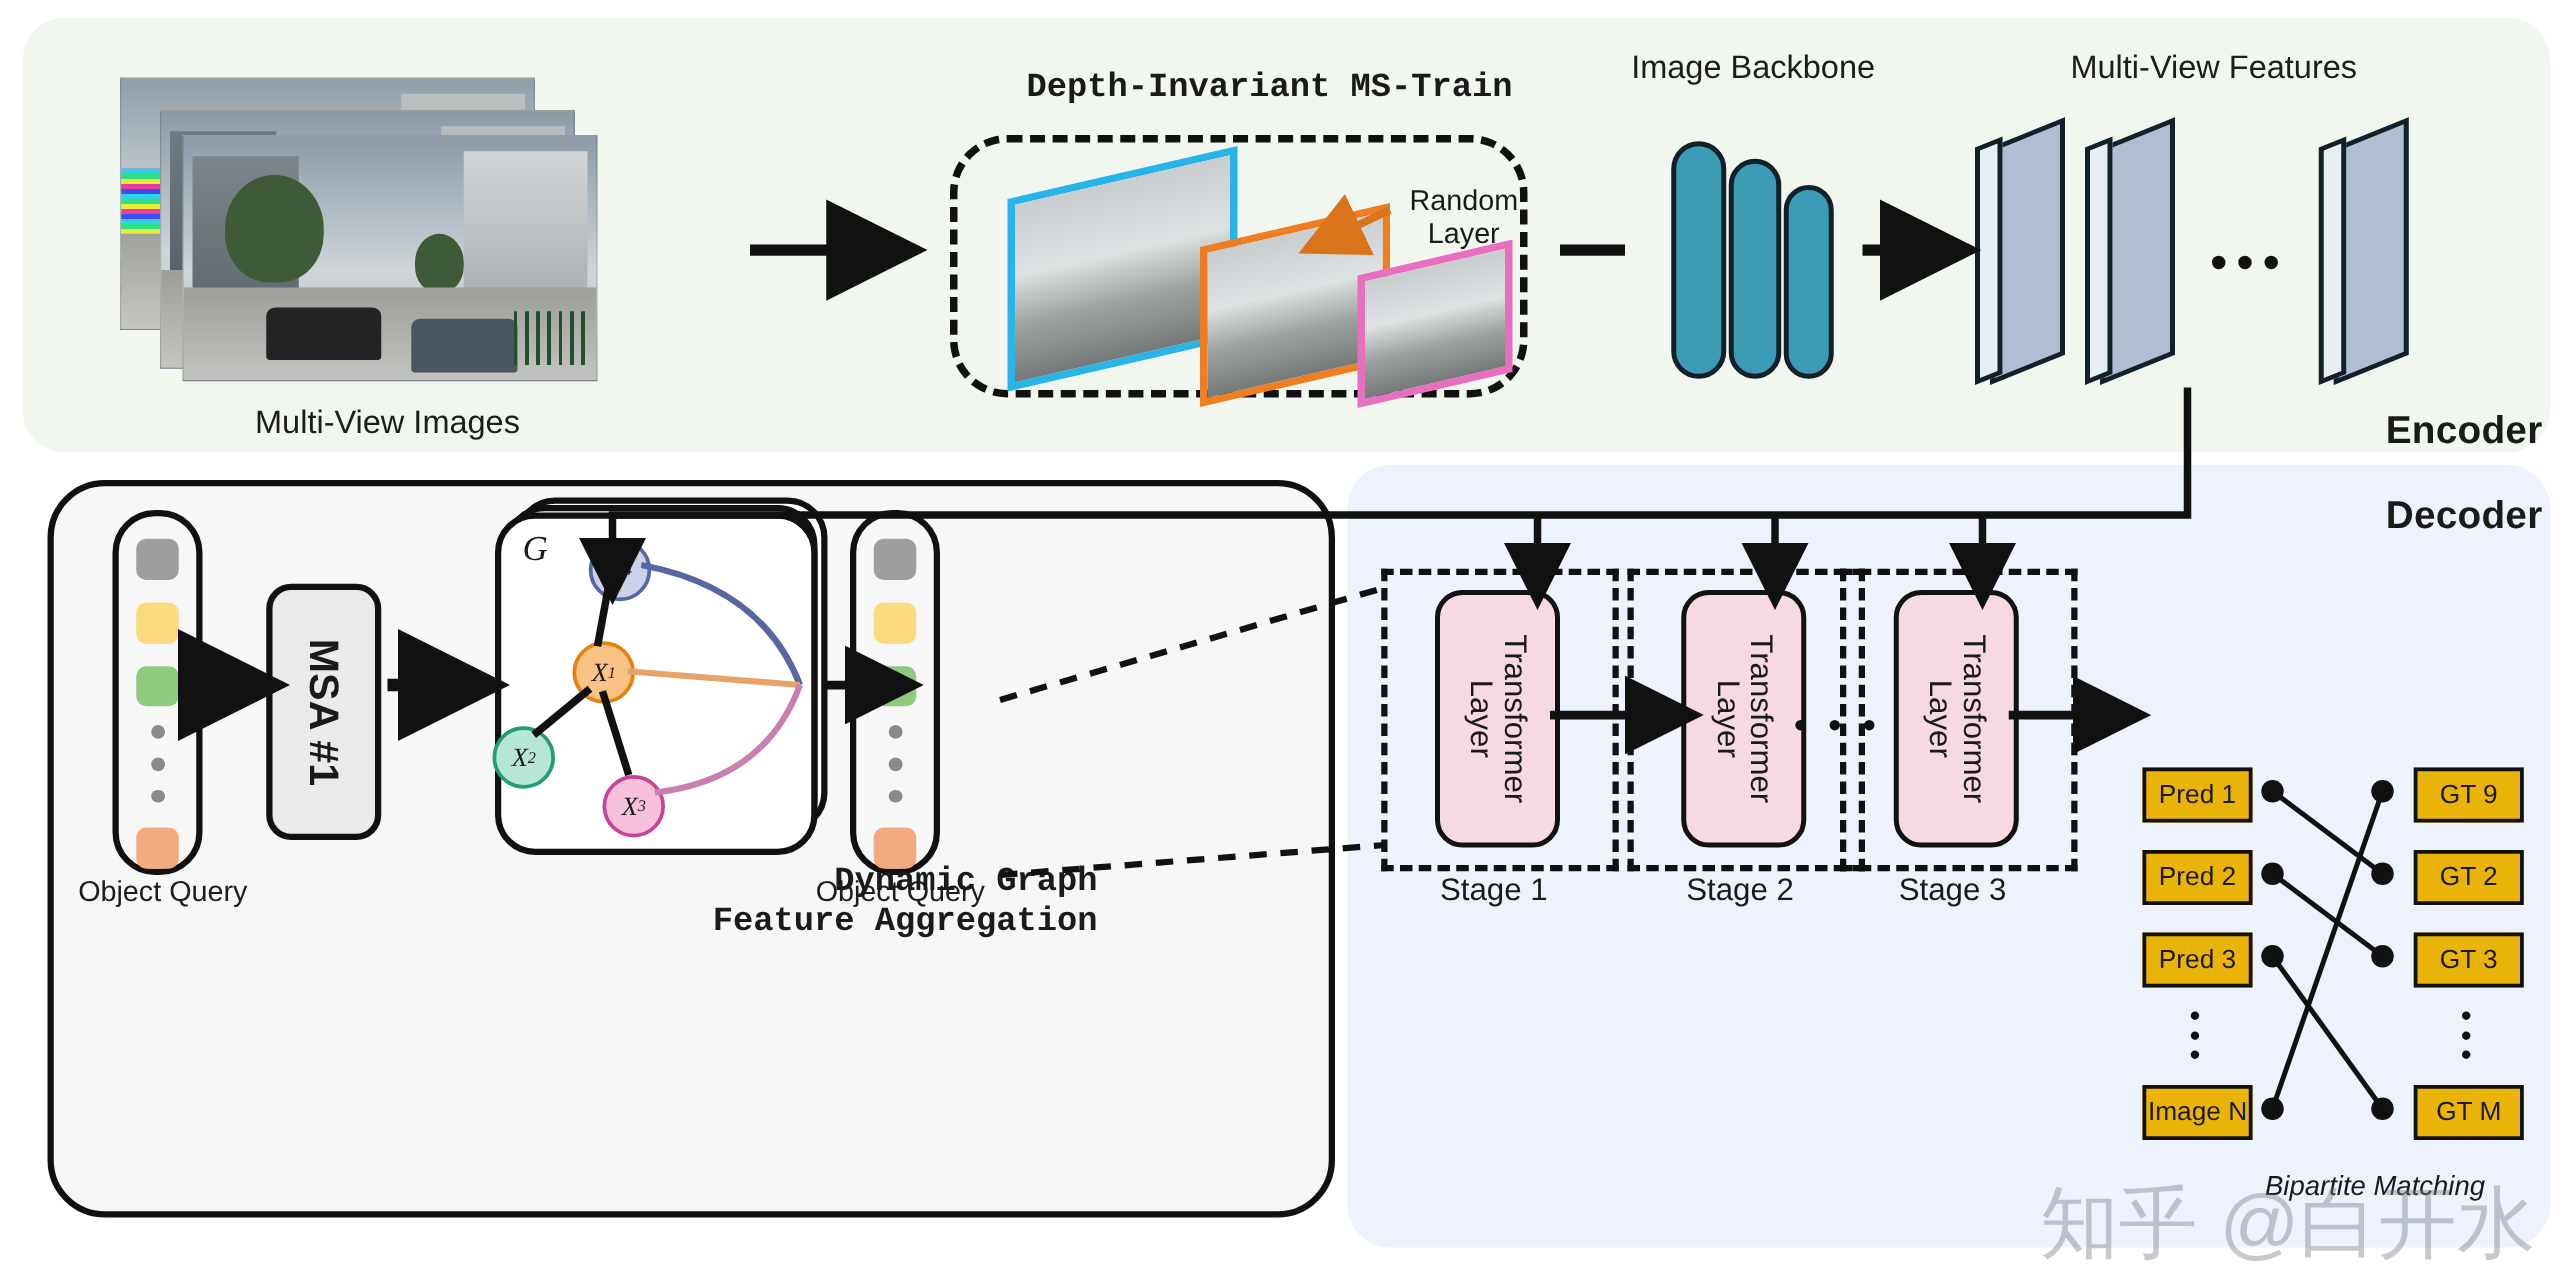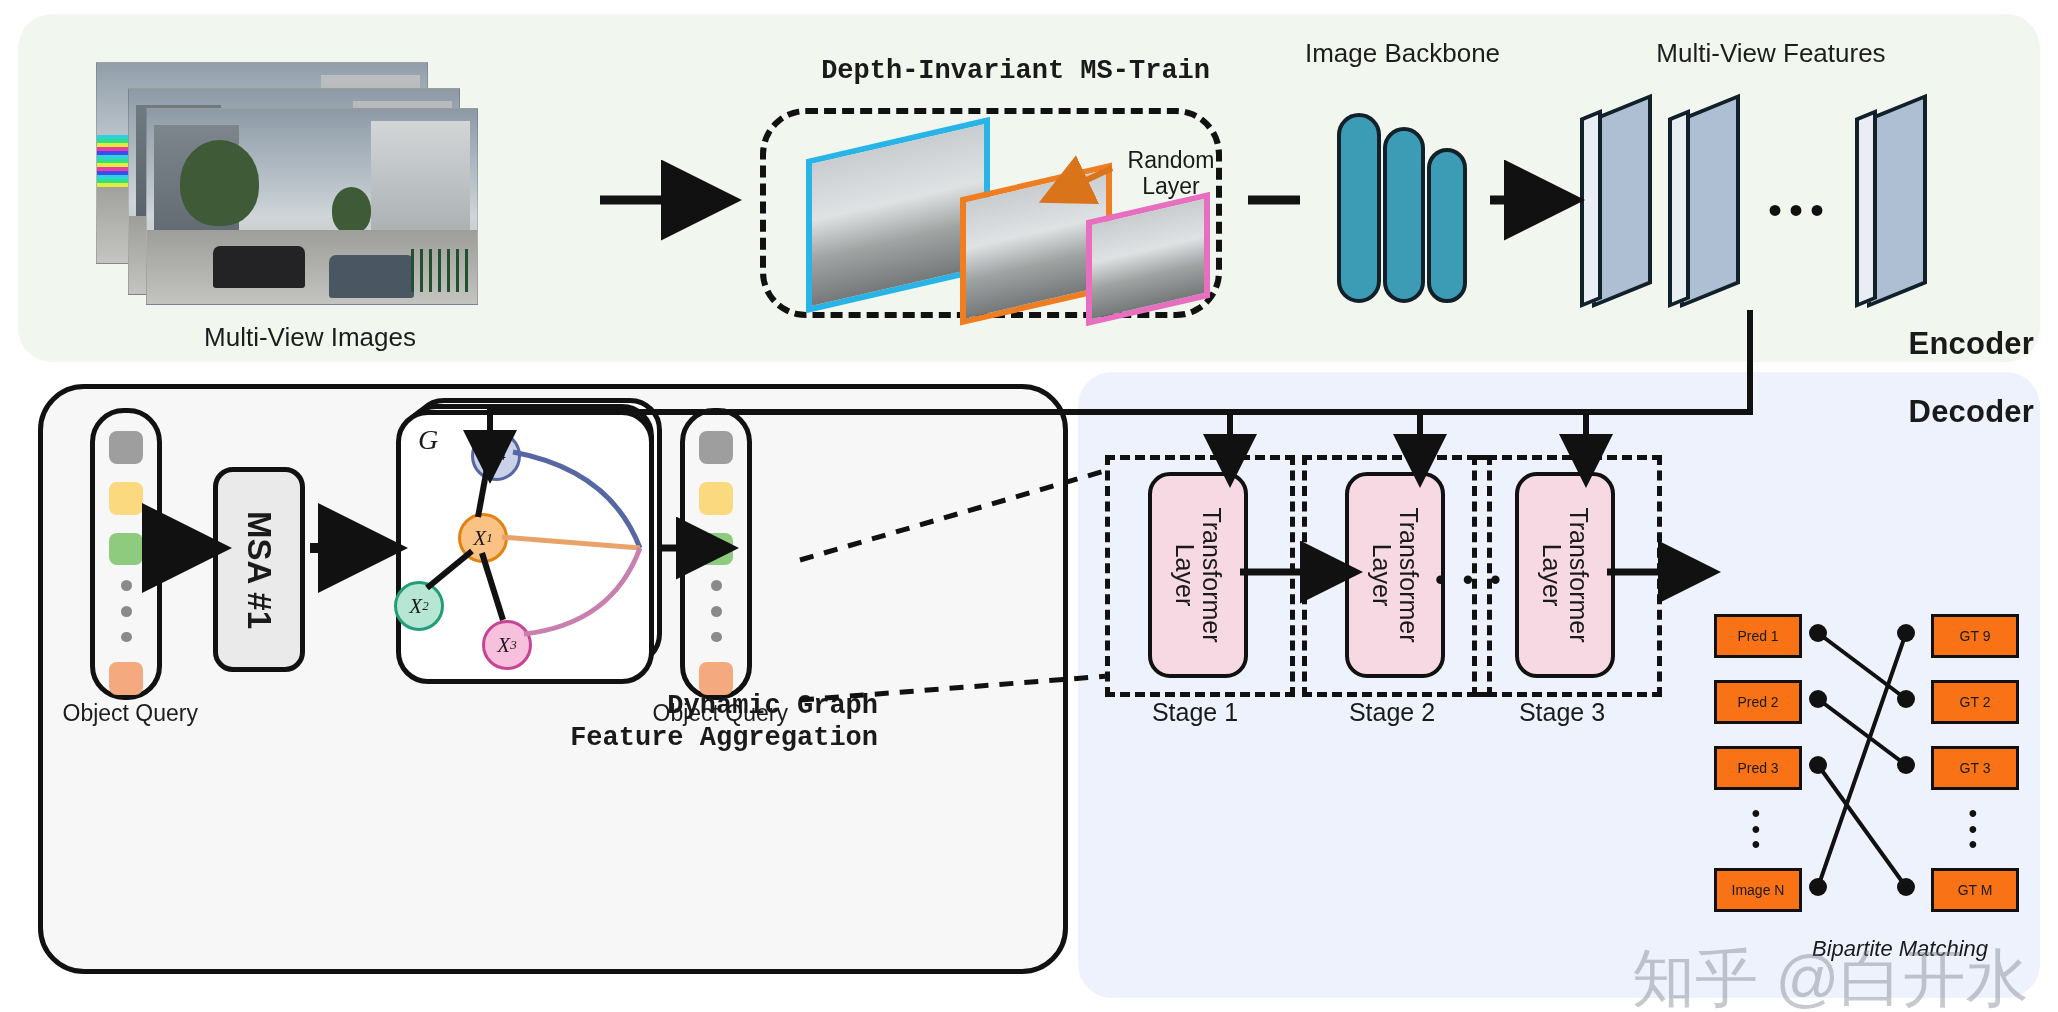--- a/index.html
+++ b/index.html
@@ -138,22 +138,22 @@
       transform:translate(-50%,-50%) rotate(90deg);white-space:nowrap;
       font-size:25px;text-align:center;line-height:1.08;}
 
   .stage-label{position:absolute;font-size:25px;text-align:center;width:180px;}
   #sl1{left:1105px;top:698px;}
   #sl2{left:1302px;top:698px;}
   #sl3{left:1472px;top:698px;}
   #stage-dots{left:1435px;top:562px;font-size:31px;letter-spacing:4px;color:#111;}
 
   
-  .bnode{position:absolute;background:#f97316;border:3px solid #111;
-      font-size:14px;display:flex;align-items:center;justify-content:center;}
+  .bnode{position:absolute;background:#eab308;border:3px solid #111;
+      font-size:21px;display:flex;align-items:center;justify-content:center;}
   .pred{width:82px;height:38px;left:1714px;}
   .gt{width:82px;height:38px;left:1931px;}
   .bdots{position:absolute;font-size:25px;line-height:.62;color:#111;text-align:center;width:20px;}
   #bip-label{left:1750px;top:936px;width:300px;text-align:center;
       font-size:22px;font-style:italic;}
 
   
   #wm{left:1632px;top:936px;font-size:63px;color:rgba(120,128,138,.42);
       white-space:nowrap;font-family:Liberation Sans, sans-serif;}
 </style>

